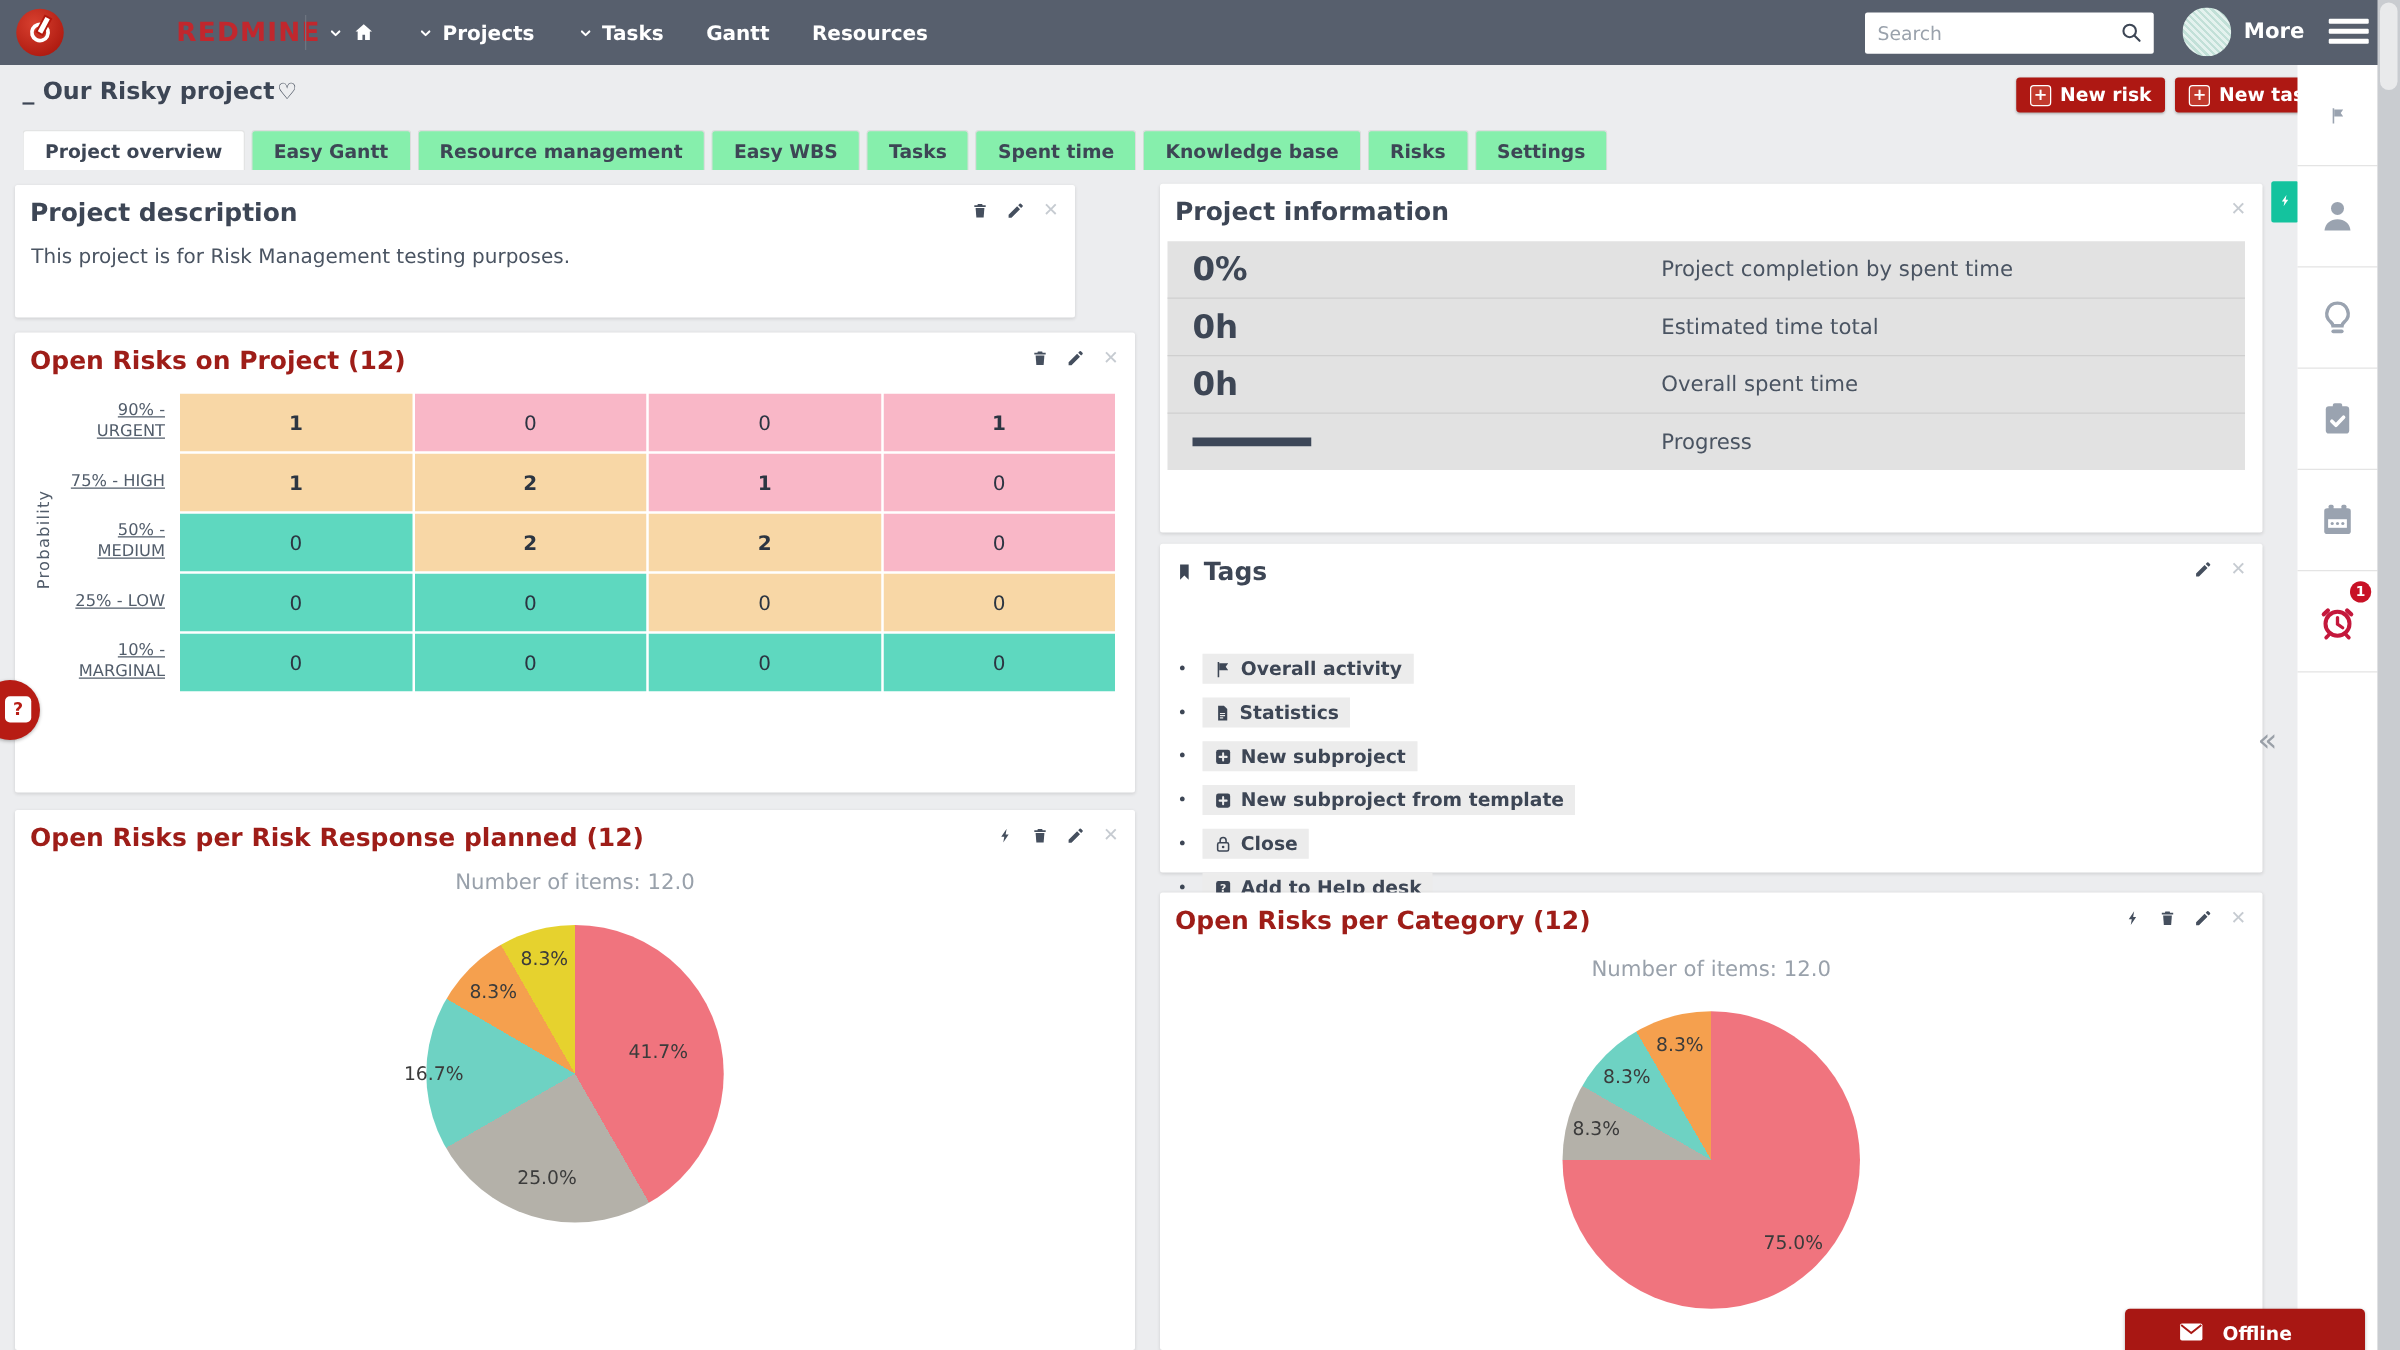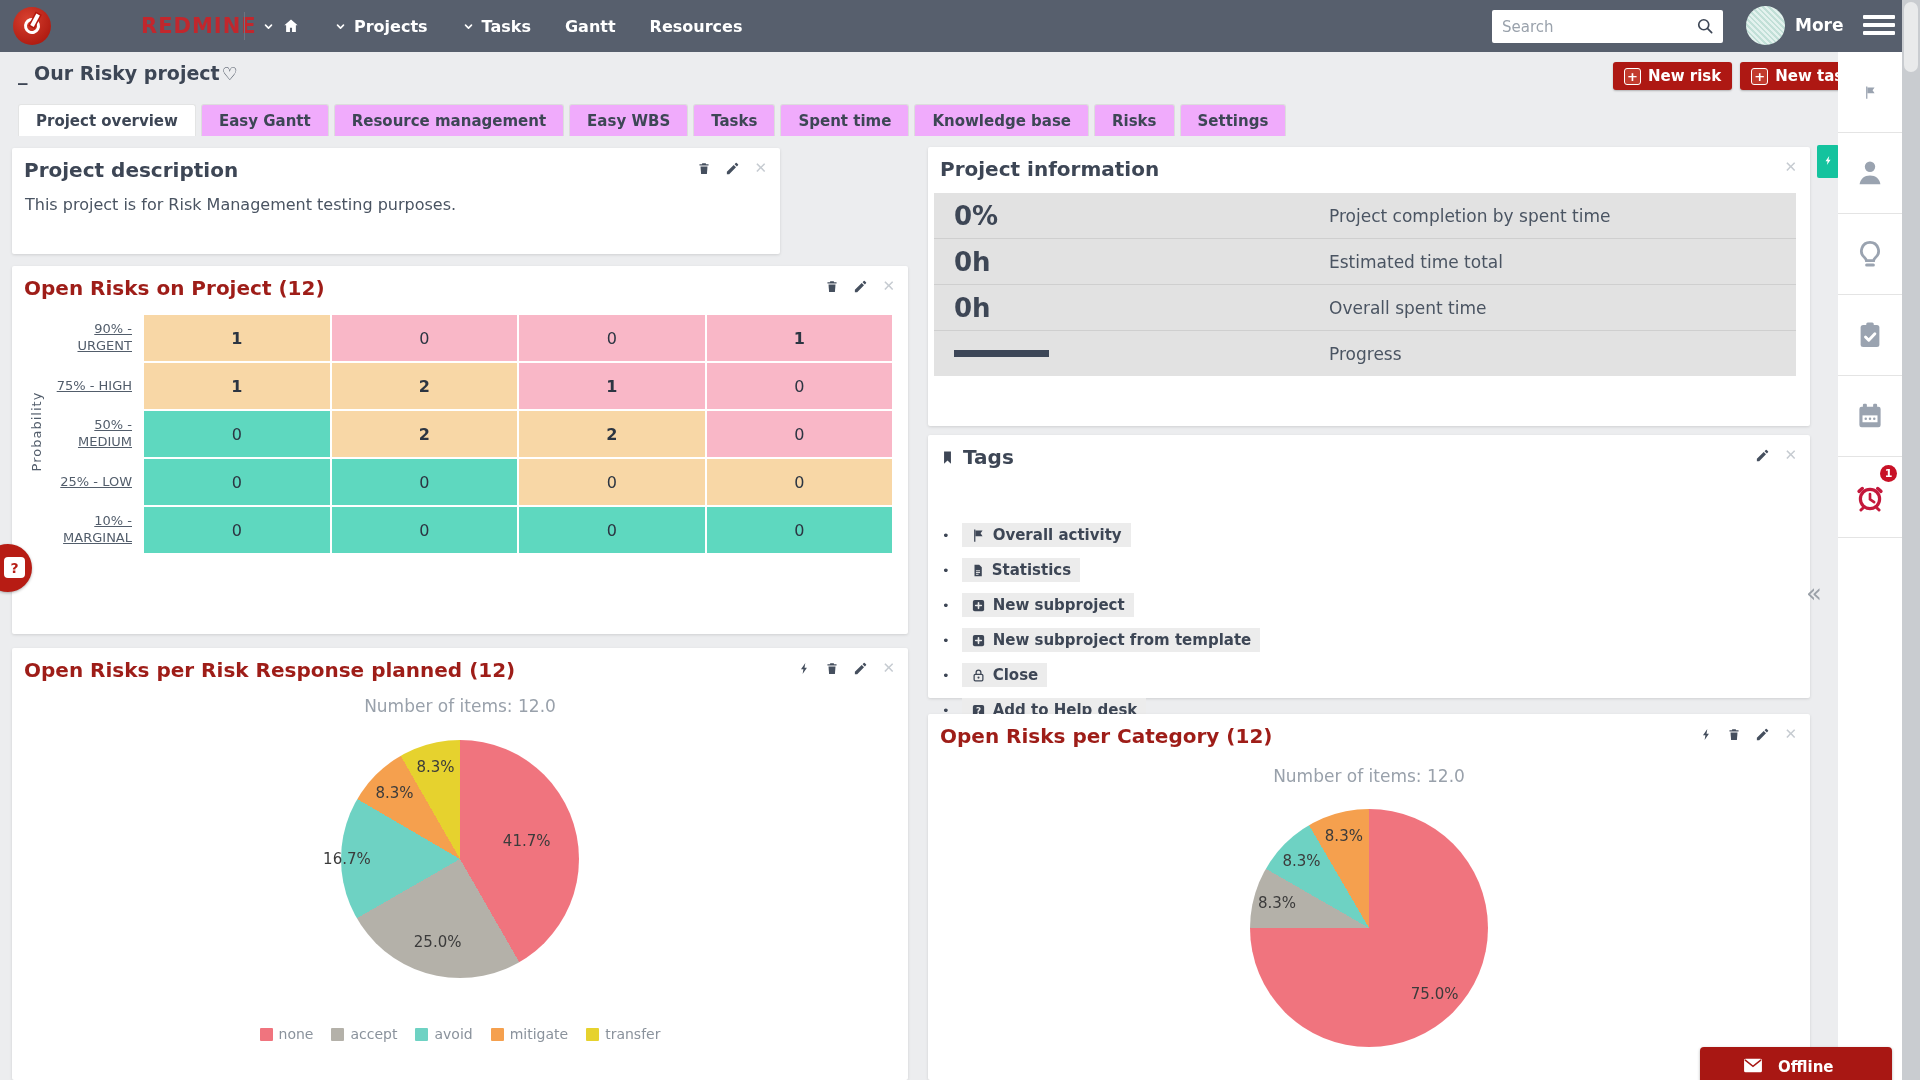--- a/index.html
+++ b/index.html
@@ -29,21 +29,21 @@
   
   .proj-title{position:absolute;left:18px;top:62px;font-size:19px;font-weight:bold;color:#3d4655;}
   .fav{font-weight:normal;font-size:18px;margin-left:2px;}
   .hdr-buttons{position:absolute;left:1613px;top:62px;display:flex;gap:8px;}
   .btn-red{display:flex;align-items:center;gap:7px;height:28px;padding:0 11px;background:#ae1813;border:none;border-radius:3px;
     color:#fff;font-size:15px;font-weight:bold;font-family:inherit;cursor:pointer;box-shadow:0 1px 2px rgba(0,0,0,.25);}
   .plusbox{display:flex;align-items:center;justify-content:center;width:15px;height:15px;border:1.5px solid #fff;border-radius:3px;
     background:#c23b2e;font-size:13px;font-weight:bold;line-height:1;}
   
   .tabbar{position:absolute;left:18px;top:104px;display:flex;gap:5px;}
-  .tab{height:32px;display:flex;align-items:center;padding:0 17px;background:#f0abfc;border:1px solid #dcdddd;border-bottom:none;
+  .tab{height:32px;display:flex;align-items:center;padding:0 17px;background:#86efac;border:1px solid #dcdddd;border-bottom:none;
     border-radius:3px 3px 0 0;font-size:15px;font-weight:bold;color:#3d4655;cursor:pointer;box-sizing:border-box;}
   .tab.active{background:#fff;border-color:#e3e4e4;}
   
   .card{position:absolute;background:#fff;border-radius:2px;box-shadow:0 1px 3px rgba(0,0,0,.12);}
   .card-title{position:absolute;left:12px;top:10px;font-size:20px;font-weight:bold;color:#3d4655;display:flex;align-items:center;gap:8px;}
   .card-title.red{color:#9e1d18;}
   .card-icons{position:absolute;top:13px;right:13px;display:flex;align-items:center;gap:14px;}
   .ic-btn{color:#454f5e;cursor:pointer;display:flex;}
   .ic-close{color:#c6cbd1;font-size:15px;font-weight:bold;cursor:pointer;line-height:1;}
   
@@ -185,21 +185,21 @@
     <div class="tab">Easy Gantt</div>
     <div class="tab">Resource management</div>
     <div class="tab">Easy WBS</div>
     <div class="tab">Tasks</div>
     <div class="tab">Spent time</div>
     <div class="tab">Knowledge base</div>
     <div class="tab">Risks</div>
     <div class="tab">Settings</div>
   </div>
 
-<div class="card" style="left:12px;top:148px;width:768px;height:106px;">
+<div class="card" style="left:12px;top:148px;width:848px;height:106px;">
   <div class="card-title">Project description</div>
   <div class="card-icons">
     <span class="ic-btn">
         <svg width="14" height="15" viewBox="0 0 24 24" fill="currentColor">
           <path d="M9 3h6l.5 1.5h4.3V7H4.2V4.5h4.3z"></path>
           <path d="M6 8.5h12L17 21.5H7z"></path>
         </svg>
       </span>
     <span class="ic-btn">
         <svg width="15" height="15" viewBox="0 0 24 24" fill="currentColor">
@@ -279,42 +279,20 @@
     <span class="ic-close">✕</span>
   </div>
   <div class="pie-sub" style="top:48px;">Number of items: 12.0</div>
   <div class="pie" id="pie1" style="top: 92px; background: conic-gradient(rgb(240, 116, 126) 0%, rgb(240, 116, 126) 41.7%, rgb(180, 177, 169) 41.7%, rgb(180, 177, 169) 66.7%, rgb(110, 210, 195) 66.7%, rgb(110, 210, 195) 83.4%, rgb(245, 160, 78) 83.4%, rgb(245, 160, 78) 91.7%, rgb(230, 210, 46) 91.7%, rgb(230, 210, 46) 100%);">
       <div class="pie-label" style="left: 185.687px; top: 101.206px;">41.7%</div>
       <div class="pie-label" style="left: 96.6511px; top: 201.714px;">25.0%</div>
       <div class="pie-label" style="left: 5.95056px; top: 118.645px;">16.7%</div>
       <div class="pie-label" style="left: 53.5729px; top: 53.1605px;">8.3%</div>
       <div class="pie-label" style="left: 94.4567px; top: 27.0181px;">8.3%</div>
     </div>
-  <div class="legend" id="legend1" style="top:378px;">
-      <div class="leg-item">
-        <span class="leg-sw" style="background: rgb(240, 116, 126);"></span>
-        <span>none</span>
-      </div>
-      <div class="leg-item">
-        <span class="leg-sw" style="background: rgb(180, 177, 169);"></span>
-        <span>accept</span>
-      </div>
-      <div class="leg-item">
-        <span class="leg-sw" style="background: rgb(110, 210, 195);"></span>
-        <span>avoid</span>
-      </div>
-      <div class="leg-item">
-        <span class="leg-sw" style="background: rgb(245, 160, 78);"></span>
-        <span>mitigate</span>
-      </div>
-      <div class="leg-item">
-        <span class="leg-sw" style="background: rgb(230, 210, 46);"></span>
-        <span>transfer</span>
-      </div>
-    </div>
 </div>
 
 <div class="card" style="left:928px;top:147px;width:882px;height:279px;">
   <div class="card-title">Project information</div>
   <div class="card-icons">
     <span class="ic-close">✕</span>
   </div>
   <div class="info-box" id="info-box">
       <div class="info-row">
         <div class="info-val">0%</div>

